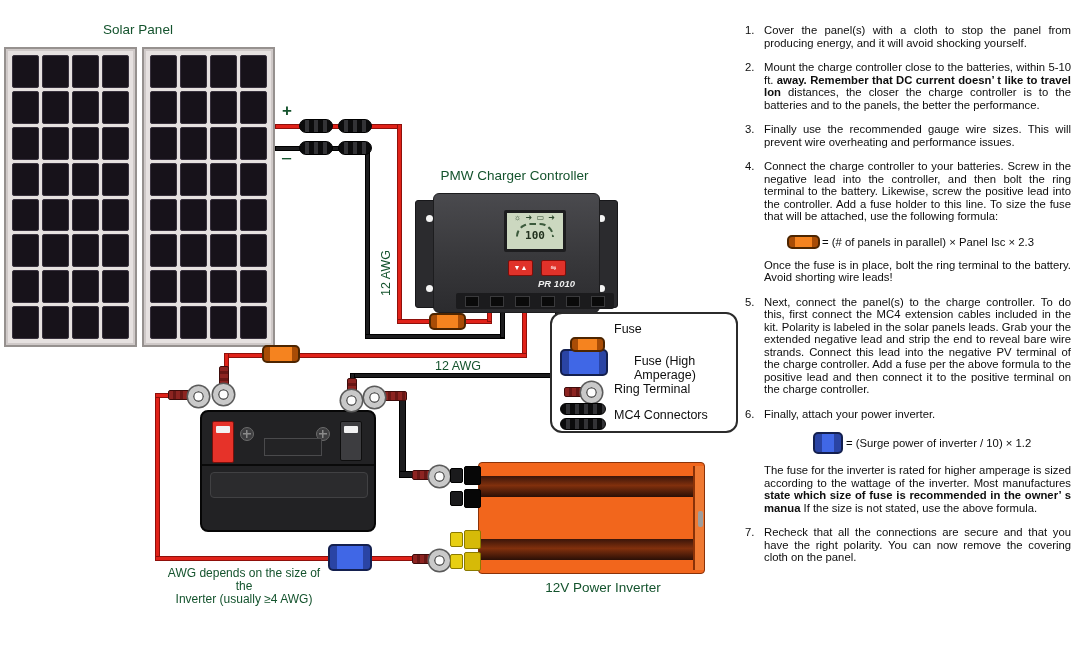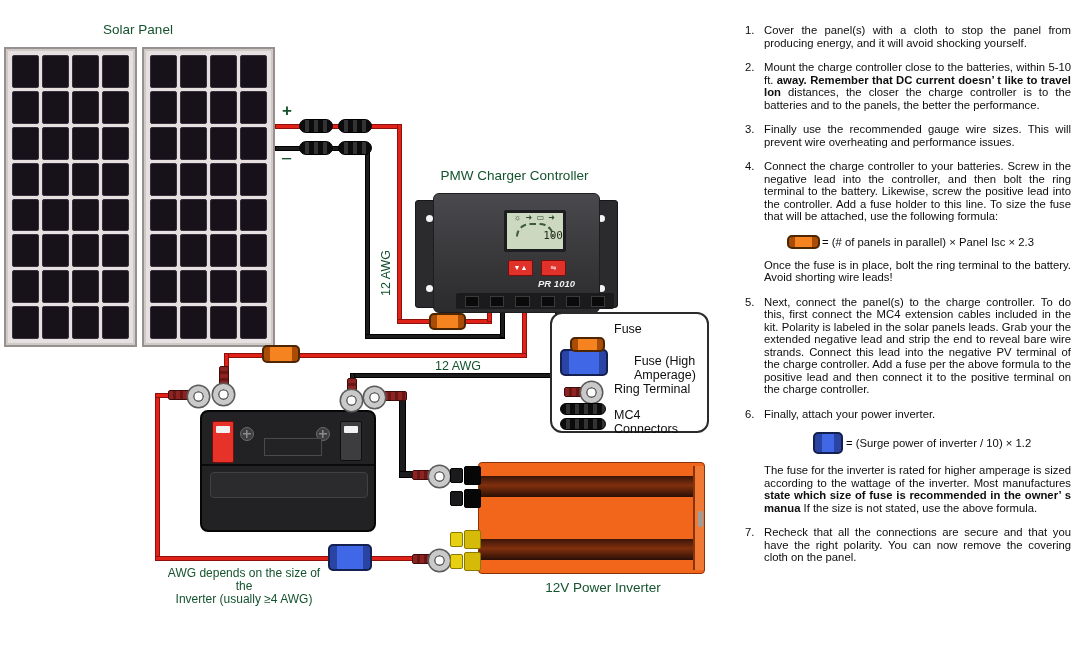--- a/index.html
+++ b/index.html
@@ -46,31 +46,31 @@
 
   
   .ctrl{position:absolute;left:415px;top:193px;width:203px;height:120px;z-index:2;}
   .ctrl .flange{position:absolute;top:7px;width:32px;height:106px;background:#2b2b2e;border:1px solid #17171a;border-radius:3px;}
   .ctrl .hole{position:absolute;width:7px;height:7px;border-radius:50%;background:#f4f4f4;}
   .ctrl .cbody{position:absolute;left:18px;top:0;width:167px;height:120px;border-radius:6px;border:1px solid #1d1d1f;
         background:linear-gradient(180deg,#4a4a4e,#38383b 55%,#2b2b2e);box-sizing:border-box;}
   .lcd{position:absolute;left:70px;top:16px;width:62px;height:42px;background:#ccd8c0;border:3px solid #1d1d1f;border-radius:2px;box-sizing:border-box;}
   .lcd .irow{font-size:8px;line-height:10px;color:#2c482c;text-align:center;letter-spacing:1px;}
   .lcd .arc{width:38px;height:14px;margin:0 auto;border:2px dashed #3c5a3c;border-bottom:none;border-radius:40px 40px 0 0;box-sizing:border-box;}
-  .lcd .val{position:absolute;left:0;right:0;top:16px;text-align:right;font-family:"DejaVu Sans Mono",monospace;
-            font-size:11px;font-weight:normal;color:#23321f;}
+  .lcd .val{position:absolute;left:0;right:0;top:16px;text-align:center;font-family:"DejaVu Sans Mono",monospace;
+            font-size:11px;font-weight:bold;color:#23321f;}
   .cbtn{position:absolute;width:23px;height:14px;background:#e0322a;border:1px solid #7c0e0a;border-radius:2px;
         color:#fff;font-size:7px;line-height:13px;text-align:center;}
   .model{position:absolute;color:#f0f0f0;font-weight:bold;font-size:9.5px;font-style:italic;}
   .termbar{position:absolute;left:22px;bottom:3px;width:158px;height:16px;background:#1b1b1d;border-radius:2px;
            display:flex;gap:11px;padding:3px 9px;box-sizing:border-box;}
   .term{width:13px;height:9px;background:#0a0a0a;border:1px solid #3a3a3c;}
 
   
-  .legend{position:absolute;left:550px;top:312px;width:159px;height:121px;border:2px solid #2b2b2b;border-radius:12px;
+  .legend{position:absolute;left:550px;top:312px;width:188px;height:121px;border:2px solid #2b2b2b;border-radius:12px;
           background:#fff;z-index:4;box-sizing:border-box;}
   .legend .txt{position:absolute;left:62px;font-size:12.5px;color:#0e0e0e;}
 
   
   .bat{position:absolute;left:200px;top:410px;width:176px;height:122px;background:#222224;border:2px solid #060606;
        border-radius:8px;z-index:2;box-sizing:border-box;}
   .bat .hr{position:absolute;left:0;top:52px;width:100%;height:2px;background:#0a0a0a;}
   .bat .tred{position:absolute;left:10px;top:9px;width:20px;height:40px;background:#e63229;border:1px solid #77100c;border-radius:2px;}
   .bat .tblk{position:absolute;right:12px;top:9px;width:20px;height:38px;background:#3d3d40;border:1px solid #0e0e0e;border-radius:2px;}
   .bat .stripe{margin:4px auto 0;width:14px;height:7px;background:#f2f2f2;border-radius:1px;}

